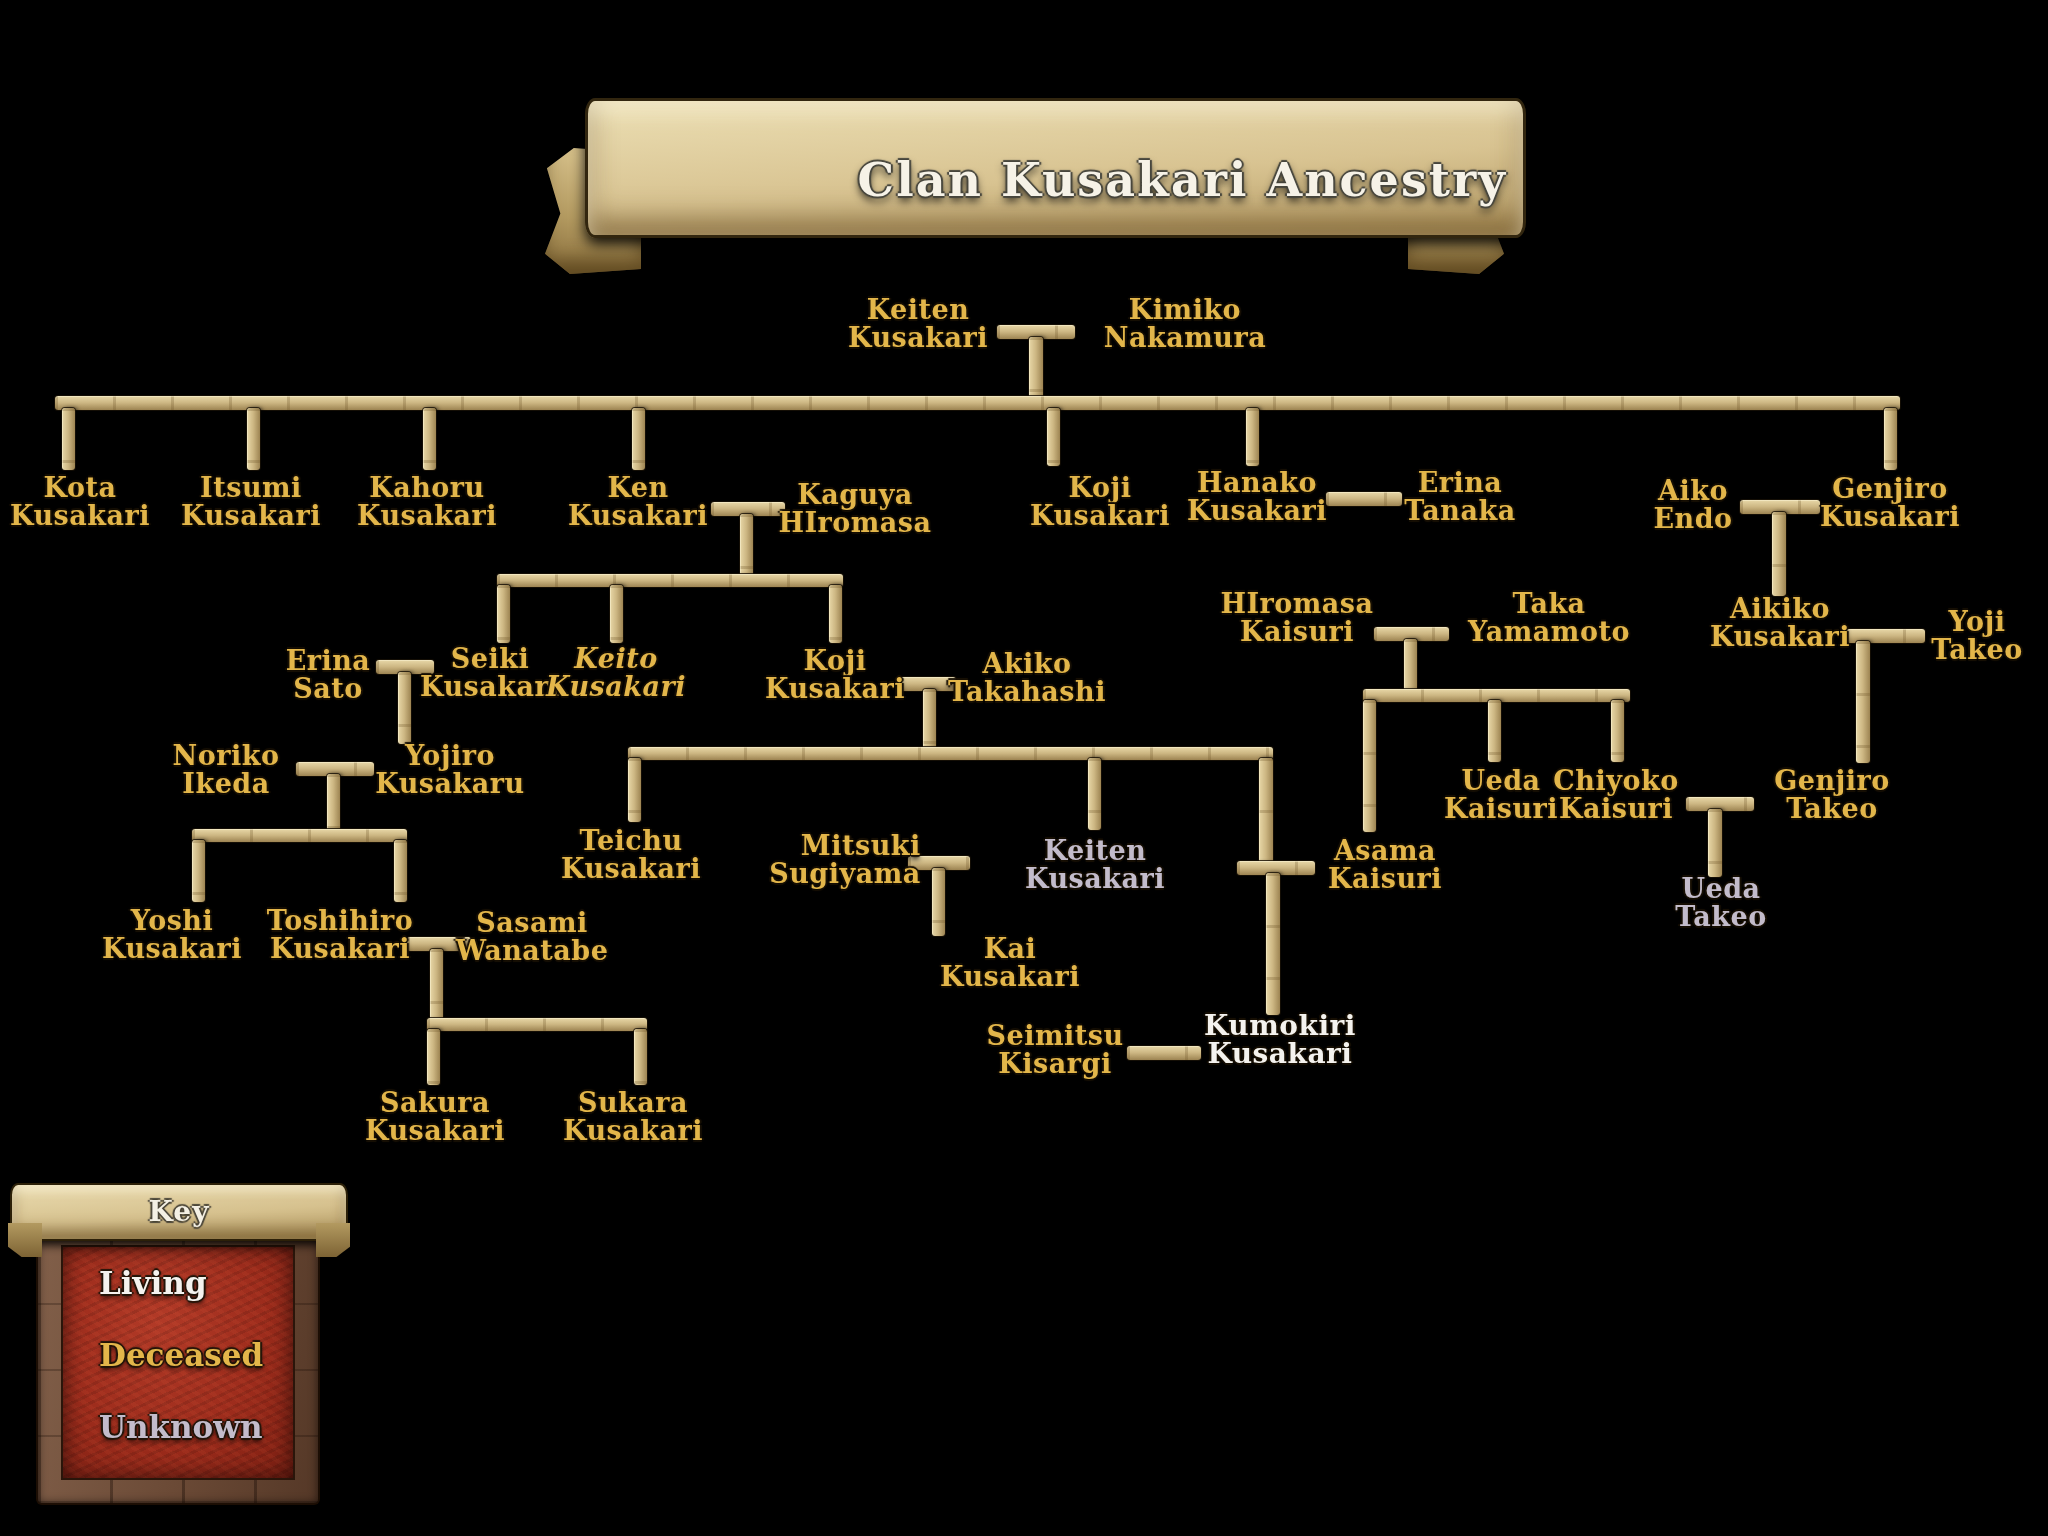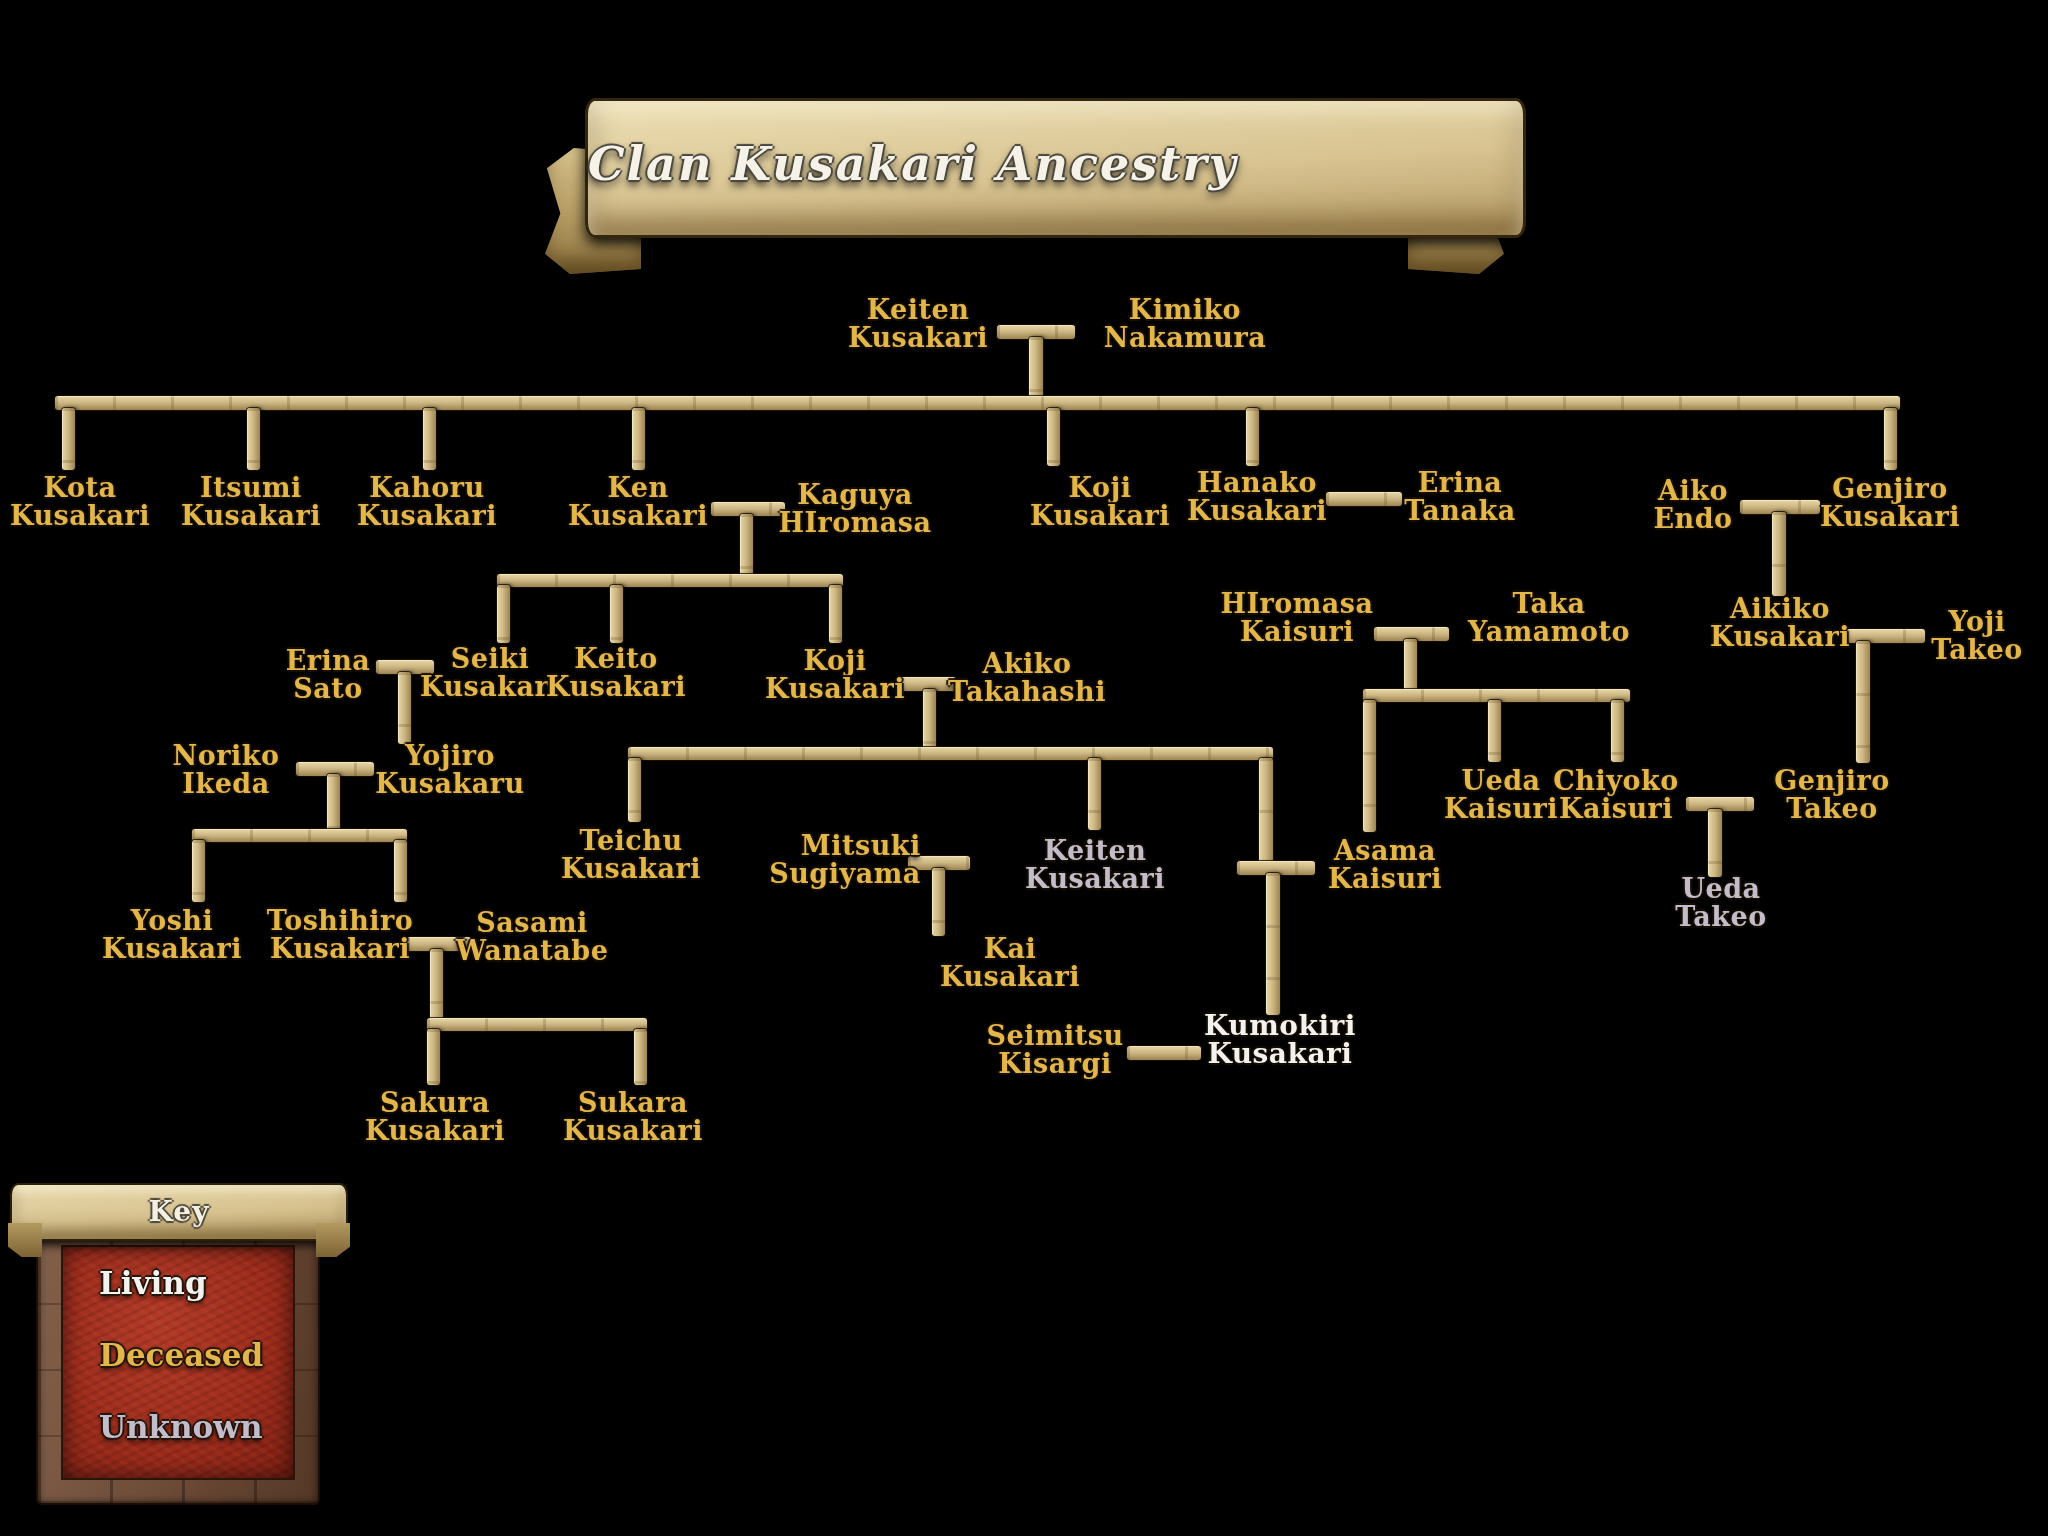--- a/index.html
+++ b/index.html
@@ -28,24 +28,24 @@
                       0 2px 1px #181004, 0 4px 5px rgba(0,0,0,.9);}
   .person.living{font-size:28px;}
 
   
   .banner-main{position:absolute;left:585px;top:98px;width:935px;height:134px;
     background:linear-gradient(176deg,#ecdfb4 0%,#dcc virtually 0,#d8c391 55%,#b49a63 100%);
     background:linear-gradient(176deg,#ecdfb4 0%,#d8c391 55%,#b49a63 100%);
     border:3px solid #32260f;border-radius:10px/16px;
     box-shadow:inset 0 10px 20px rgba(255,249,226,.55), inset 0 -16px 28px rgba(92,66,24,.55),
                0 6px 14px rgba(0,0,0,.9);}
-  .banner-title{margin:0;position:absolute;left:0;right:0;top:38px;text-align:left;
+  .banner-title{margin:16px;position:absolute;left:0;right:0;top:38px;text-align:right;
     font-size:46px;line-height:50px;font-weight:bold;letter-spacing:2px;color:#f6f2e7;
     text-shadow:-2px 0 1px #46453c, 2px 0 1px #46453c, 0 -2px 1px #46453c, 0 2px 1px #46453c,
-                0 5px 8px rgba(0,0,0,.8);font-style:italic;}
+                0 5px 8px rgba(0,0,0,.8);}
   .banner-tail{position:absolute;top:148px;width:96px;height:126px;
     background:linear-gradient(180deg,#d6c08a 0%,#b39a60 55%,#8a6f3d 100%);
     box-shadow:0 0 0 2px #2c2008, inset 0 -14px 18px rgba(70,50,15,.6);}
   .banner-tail.left{left:545px;clip-path:polygon(30% 0,100% 4%,100% 96%,26% 100%,0 84%,16% 52%,2% 16%);}
   .banner-tail.right{left:1408px;clip-path:polygon(0 4%,70% 0,98% 16%,84% 52%,100% 84%,74% 100%,0 96%);}
 
   
   .key-banner{position:absolute;left:10px;top:1183px;width:334px;height:54px;
     background:linear-gradient(176deg,#eadcb0 0%,#d6c18e 55%,#b1975f 100%);
     border:2px solid #2c2008;border-radius:8px/12px;
@@ -189,21 +189,21 @@
         <div>Kusakari</div>
       </div>
       <div class="person deceased" style="left: 328px; top: 647px; color: rgb(227, 182, 74);">
         <div>Erina</div>
         <div>Sato</div>
       </div>
       <div class="person deceased" style="left: 490px; top: 645px; color: rgb(227, 182, 74);">
         <div>Seiki</div>
         <div>Kusakari</div>
       </div>
-      <div class="person deceased" style="left: 616px; top: 645px; color: rgb(227, 182, 74);">
+      <div class="person deceased" style="left: 616px; top: 645px; color: rgb(227, 182, 74); font-style: italic;">
         <div>Keito</div>
         <div>Kusakari</div>
       </div>
       <div class="person deceased" style="left: 835px; top: 647px; color: rgb(227, 182, 74);">
         <div>Koji</div>
         <div>Kusakari</div>
       </div>
       <div class="person deceased" style="left: 1027px; top: 650px; color: rgb(227, 182, 74); text-align: center;">
         <div>Akiko</div>
         <div>Takahashi</div>

